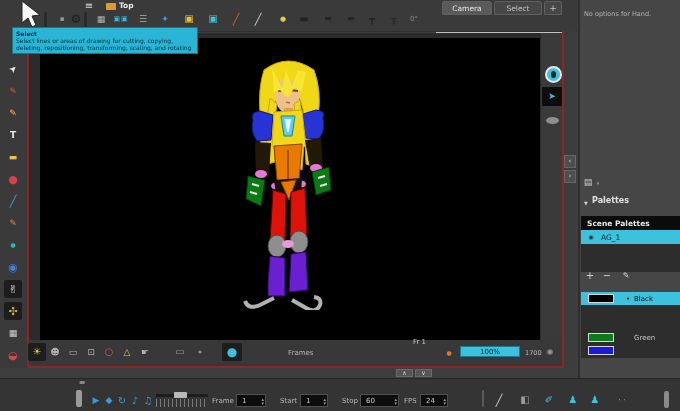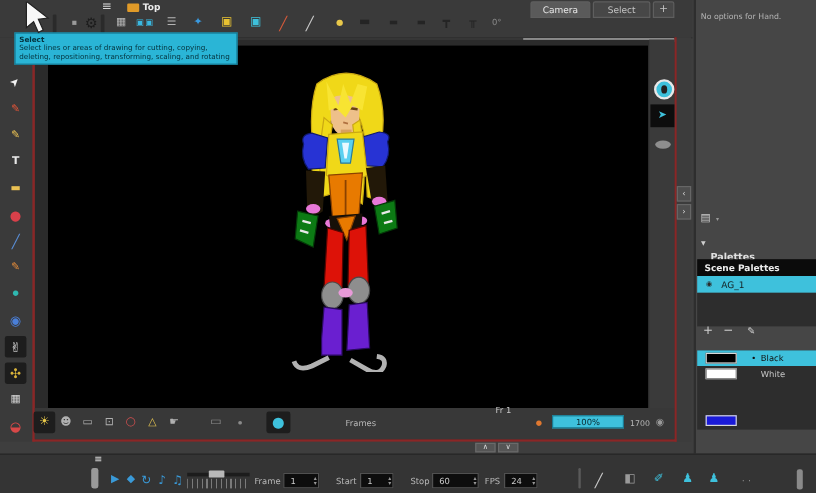--- a/index.html
+++ b/index.html
@@ -157,42 +157,42 @@
   <div class="icn" style="left:564px;top:155px;width:12px;height:13px;background:#4e4e4e;border:1px solid #666;box-sizing:border-box;font-size:7px;color:#ddd;">‹</div>
   <div class="icn" style="left:564px;top:170px;width:12px;height:13px;background:#4e4e4e;border:1px solid #666;box-sizing:border-box;font-size:7px;color:#ddd;">›</div>
 
   <div class="abs" style="left:578px;top:0;width:102px;height:378px;background:#464646;border-left:2px solid #2e2e2e;box-sizing:border-box;"></div>
   <div class="abs" style="left:584px;top:10px;width:92px;font-size:6.5px;line-height:8px;color:#b4b4b4;">No options for Hand.</div>
 
   <span class="icn" style="left:582px;top:176px;width:12px;height:12px;font-size:9px;color:#cccccc;">▤</span>
   <span class="icn" style="left:594px;top:179px;width:8px;height:8px;font-size:5px;color:#999;">▾</span>
 
   <span class="icn" style="left:582px;top:199px;width:8px;height:8px;font-size:5px;color:#cfcfcf;">▼</span>
-  <span class="abs" style="left:592px;top:196px;font-size:8px;font-weight:bold;color:#e0e0e0;margin-top:14px;">Palettes</span>
+  <span class="abs" style="left:592px;top:196px;font-size:8px;font-weight:bold;color:#e0e0e0;">Palettes</span>
 
   <div class="abs" style="left:581px;top:216px;width:99px;height:14px;background:#0b0b0b;display:flex;align-items:center;padding-left:6px;box-sizing:border-box;font-size:7.5px;font-weight:bold;color:#ececec;">Scene Palettes</div>
   <div class="abs" style="left: 581px; top: 230px; width: 99px; height: 14px; background: rgb(62, 193, 220); padding-left: 17px;">
     <span class="icn" style="left:6px;top:3px;width:8px;height:8px;font-size:6px;color:#2a2a2a;">◉</span>
     <span class="abs" style="left:20px;top:3px;font-size:7.5px;color:#142022;">AG_1</span>
   </div>
   <div class="abs" style="left:581px;top:244px;width:99px;height:28px;background:#2d2d2d;"></div>
 
   <span class="icn" style="left:584px;top:270px;width:12px;height:12px;font-size:10px;color:#d0d0d0;">+</span>
   <span class="icn" style="left:601px;top:270px;width:12px;height:12px;font-size:10px;color:#d0d0d0;">−</span>
   <span class="icn" style="left:620px;top:270px;width:12px;height:12px;font-size:8px;color:#d0d0d0;">✎</span>
 
   <div class="abs" style="left:581px;top:292px;width:99px;height:66px;background:#2d2d2d;"></div>
   <div class="prow" style="top: 292px; background: rgb(62, 193, 220);">
     <span class="swatch" style="left: 7px; top: 2px; background: rgb(0, 0, 0);"></span>
     <span class="abs" style="left:45px;top:3px;font-size:7px;color:#101010;">•</span>
     <span class="abs" style="left:53px;top:3px;font-size:7px;color:#101010;">Black</span>
   </div>
-  <div class="prow" style="top:305px;">
-    <span class="swatch" style="left: 7px; top: 2px; border-color: rgb(136, 136, 136); background: rgb(255, 255, 255);"></span>
-    <span class="abs" style="left:53px;top:3px;font-size:7px;color:#c6c6c6;">White</span>
+  <div class="prow" style="top:331px;">
+    <span class="swatch" style="left: 7px; top: 2px; background: rgb(14, 122, 30);"></span>
+    <span class="abs" style="left:53px;top:3px;font-size:7px;color:#c6c6c6;">Green</span>
   </div>
   <div class="prow" style="top:344px;">
     <span class="swatch" style="left: 7px; top: 2px; background: rgb(26, 26, 216);"></span>
     <span class="abs" style="left:53px;top:3px;font-size:7px;color:#c6c6c6;margin-top:40px;">Blue</span>
   </div>
 
   <div class="icn" style="left:396px;top:369px;width:17px;height:8px;background:#555;border:1px solid #6a6a6a;box-sizing:border-box;font-size:6px;color:#ddd;">∧</div>
   <div class="icn" style="left:415px;top:369px;width:17px;height:8px;background:#555;border:1px solid #6a6a6a;box-sizing:border-box;font-size:6px;color:#ddd;">∨</div>
 
   <div class="abs" style="left:0;top:378px;width:680px;height:33px;background:#343434;border-top:1px solid #262626;box-sizing:border-box;"></div>

